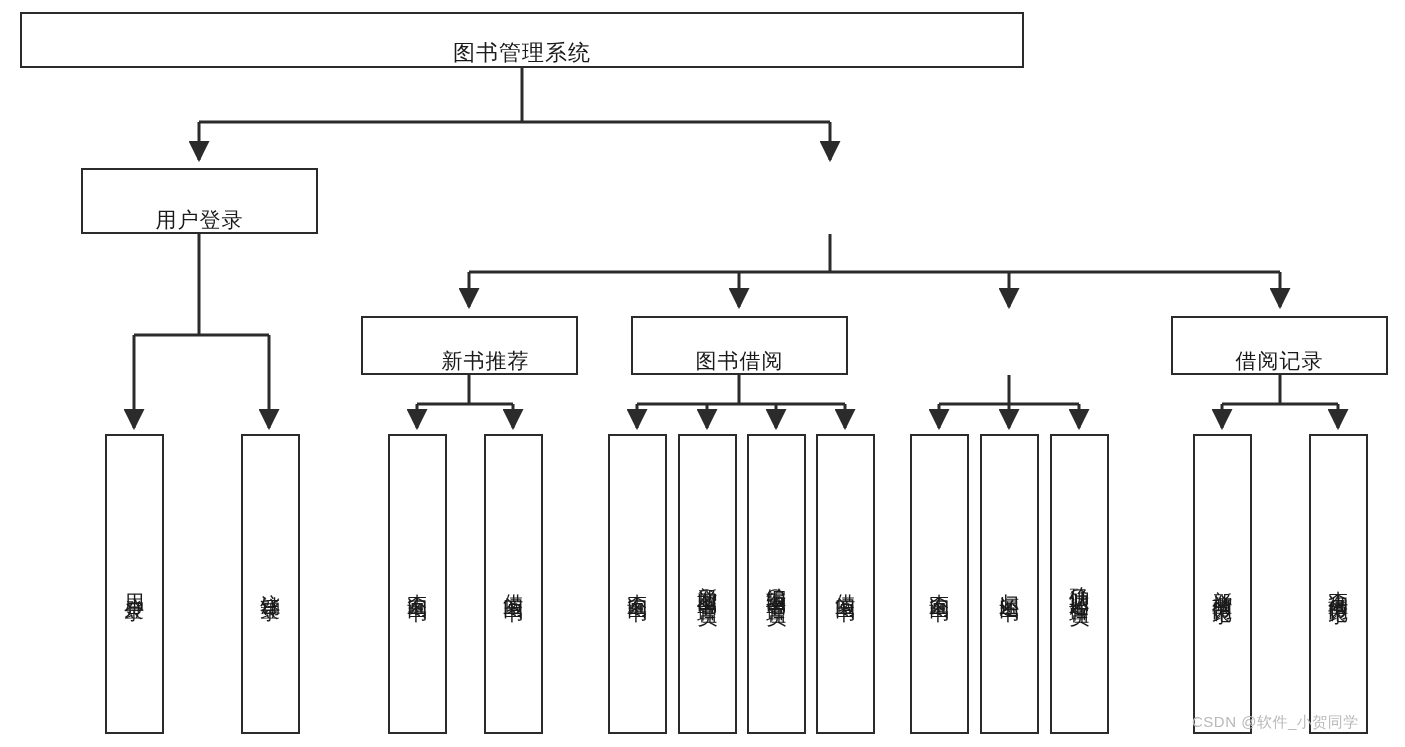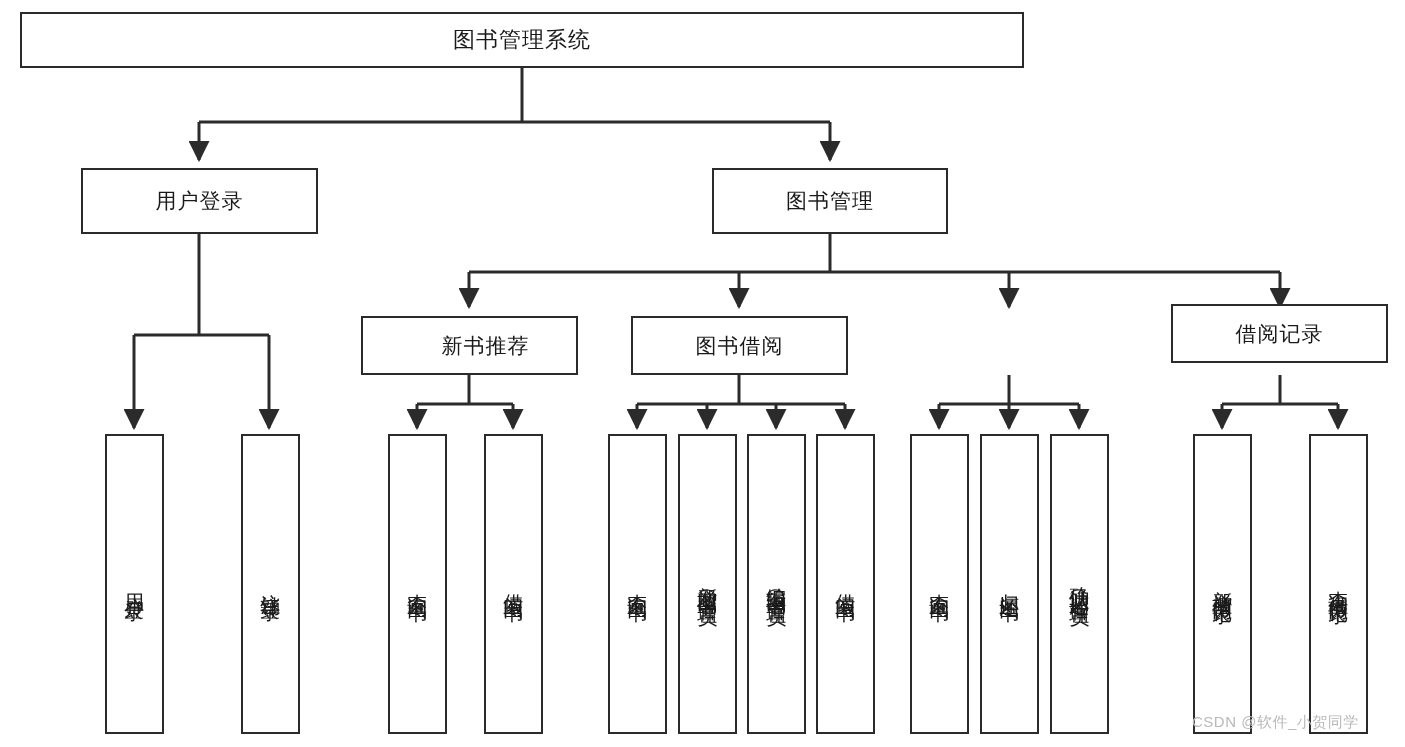--- a/index.html
+++ b/index.html
@@ -35,20 +35,21 @@
     align-items: center;
     justify-content: center;
     color: #1a1a1a;
     z-index: 2;
   }
   .node.horizontal {
     font-size: 21px;
     letter-spacing: 1px;
     line-height: 1.2;
     text-align: center;
+    align-items: flex-end;
   }
   .node.root {
     font-size: 22px;
   }
   .node.vertical {
     font-size: 20px;
   }
   .node.vertical .vtext {
     writing-mode: vertical-rl;
     text-orientation: upright;
@@ -125,31 +126,28 @@
     </g>
   </svg>
 
   <div class="node horizontal root" style="left:20px; top:12px; width:1004px; height:56px;">
     <span>图书管理系统</span>
   </div>
 
   <div class="node horizontal" style="left:81px; top:168px; width:237px; height:66px;">
     <span>用户登录</span>
   </div>
-  <div class="node horizontal" style="left:712px; top:168px; width:236px; height:66px;">
-    <span>图书管理</span>
-  </div>
 
   <div class="node horizontal" style="left:361px; top:316px; width:217px; height:59px;padding-left:32px;">
     <span>新书推荐</span>
   </div>
   <div class="node horizontal" style="left:631px; top:316px; width:217px; height:59px;">
     <span>图书借阅</span>
   </div>
-  <div class="node horizontal" style="left:1171px; top:304px; width:217px; height:59px;">
+  <div class="node horizontal" style="left:1171px; top:316px; width:217px; height:59px;">
     <span>借阅记录</span>
   </div>
 
   <div class="node vertical" style="left:105px; top:434px; width:59px; height:300px;">
     <span class="vtext">用户登录</span>
   </div>
   <div class="node vertical" style="left:241px; top:434px; width:59px; height:300px;">
     <span class="vtext">注销登录</span>
   </div>
 

